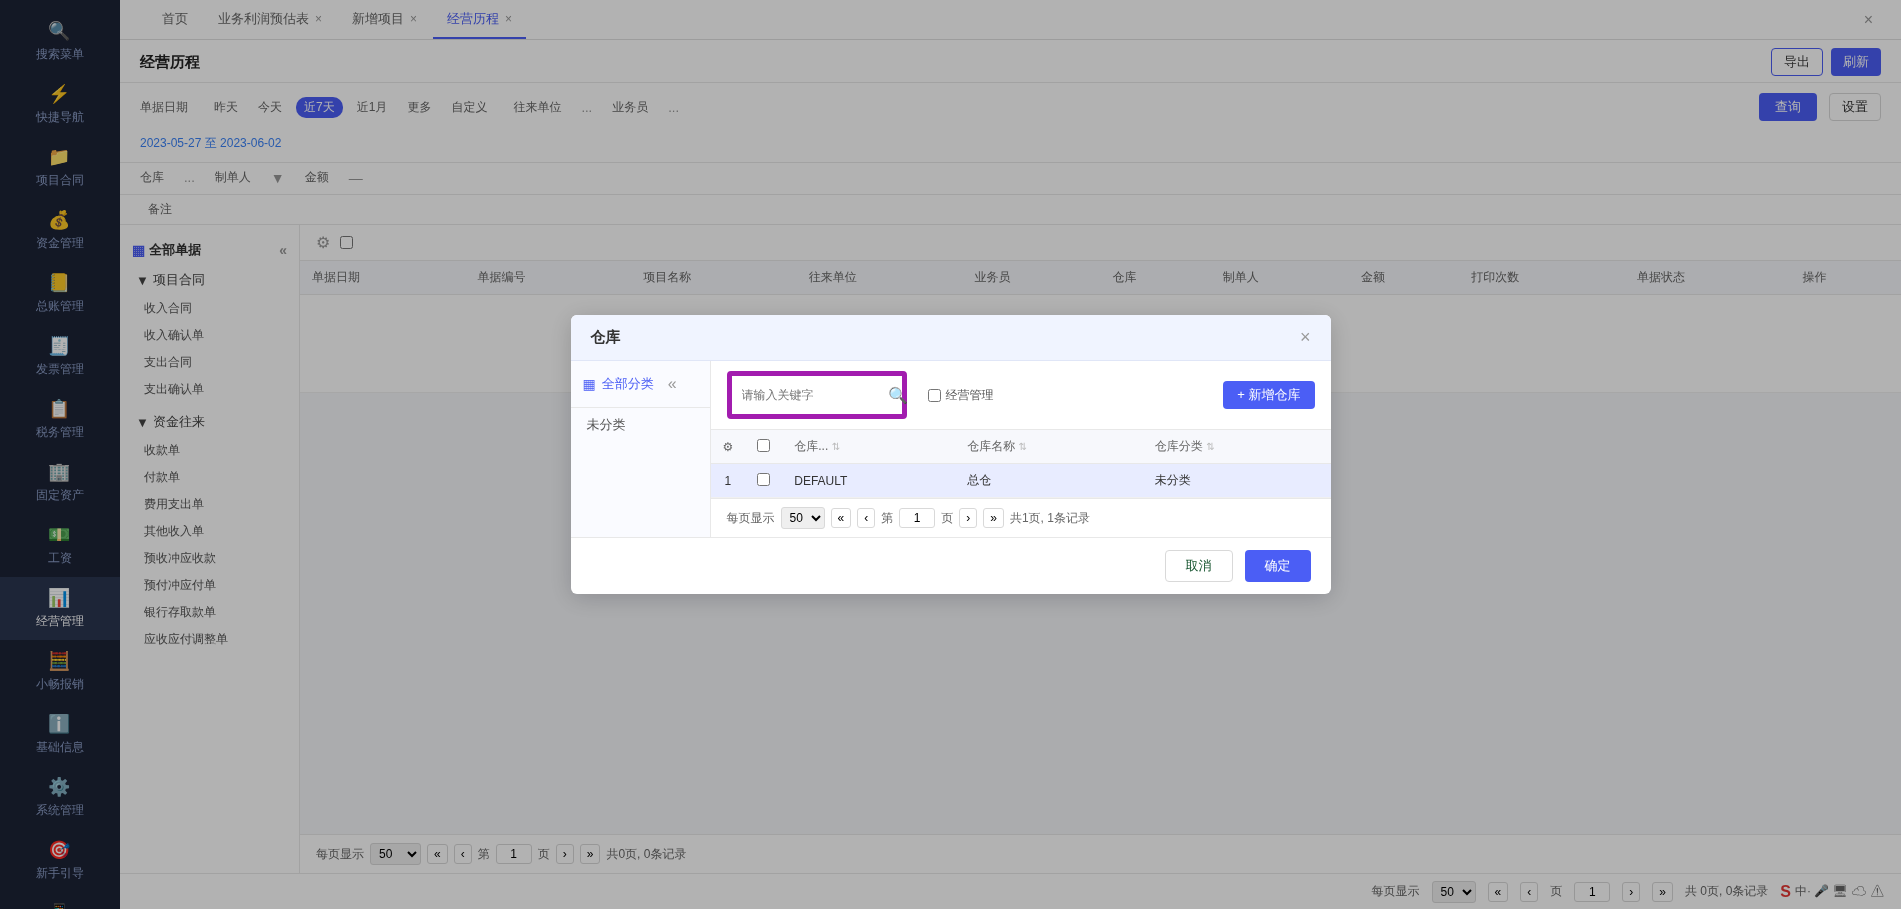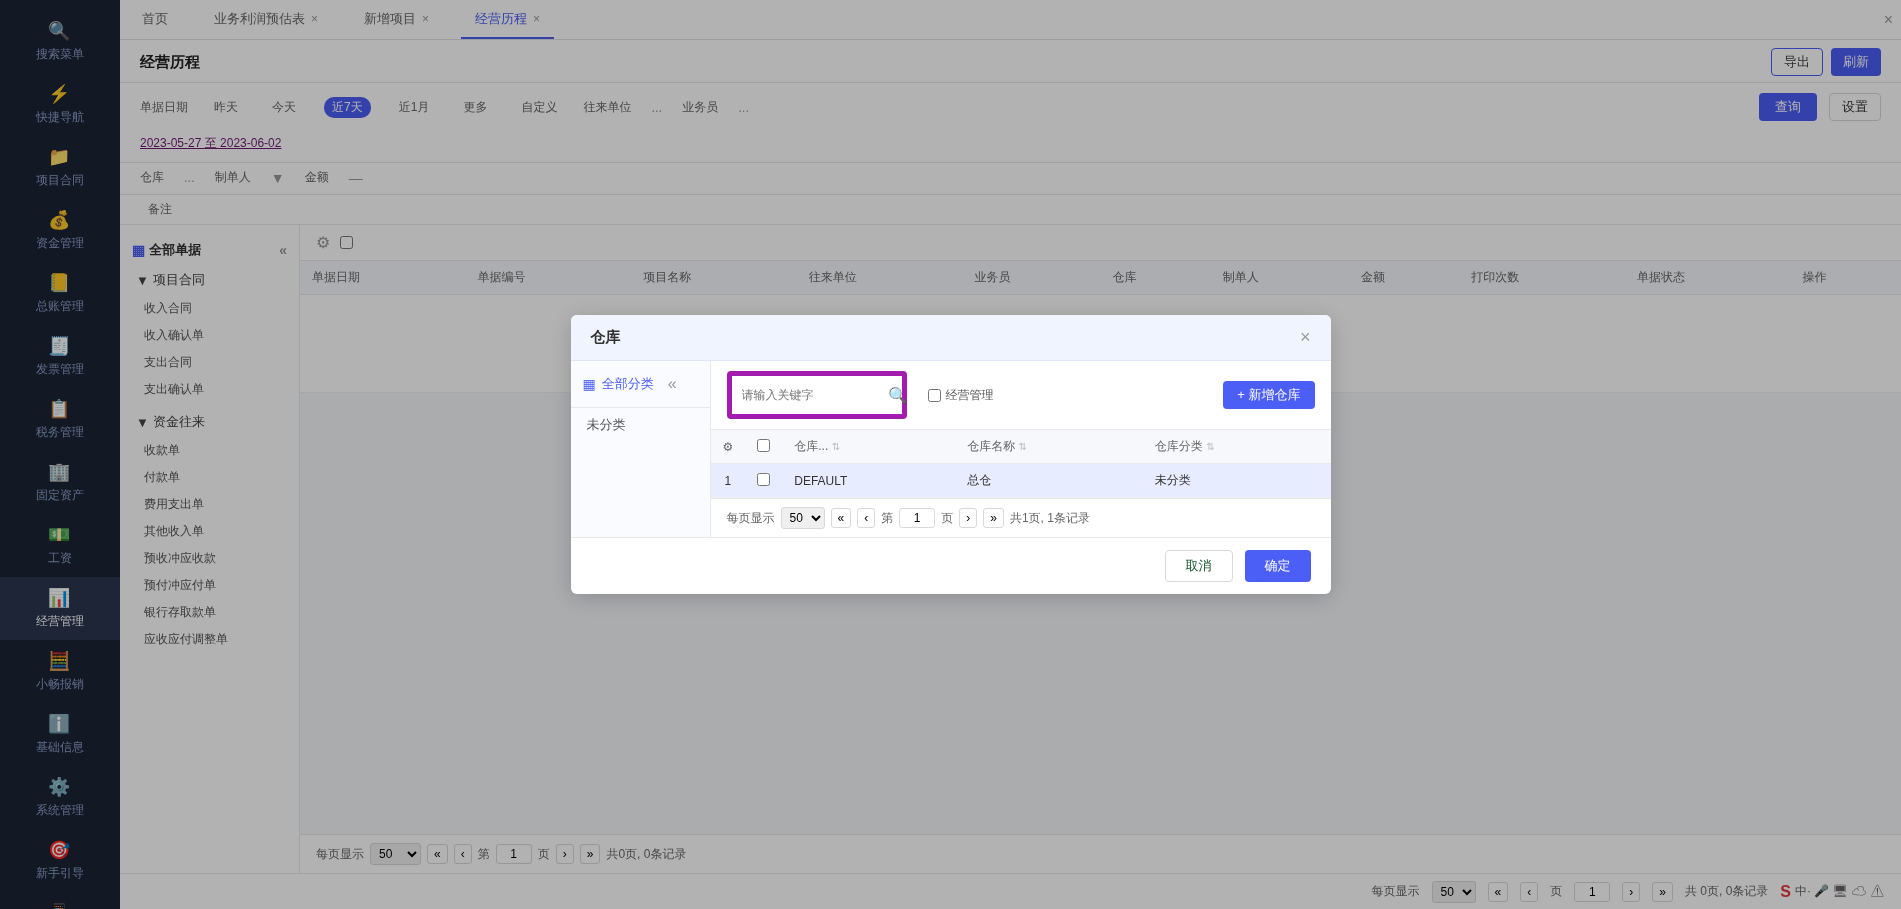--- a/index.html
+++ b/index.html
@@ -11,44 +11,44 @@
     
     .sidebar { width: 120px; background: #1c2336; display: flex; flex-direction: column; align-items: center; padding-top: 10px; flex-shrink: 0; }
     .sidebar-item { display: flex; flex-direction: column; align-items: center; padding: 10px 0; width: 100%; cursor: pointer; color: #8a9cc5; font-size: 12px; gap: 4px; }
     .sidebar-item.active { background: #2a3550; color: #fff; }
     .sidebar-icon { font-size: 18px; }
 
     
     .main-area { flex: 1; display: flex; flex-direction: column; overflow: hidden; }
 
     
-    .tabs-bar { background: #fff; border-bottom: 1px solid #e0e0e0; display: flex; align-items: center; padding: 0 8px; height: 40px; gap: 18px; }
+    .tabs-bar { background: #fff; border-bottom: 1px solid #e0e0e0; display: flex; align-items: center; padding: 0 28px; height: 40px; gap: 2px; }
     .tab { padding: 0 14px; height: 38px; line-height: 38px; cursor: pointer; font-size: 13px; color: #666; border-bottom: 2px solid transparent; display: flex; align-items: center; gap: 6px; }
     .tab.active { color: #4b5ef5; border-bottom: 2px solid #4b5ef5; font-weight: 500; }
     .tab-close { font-size: 12px; color: #999; cursor: pointer; }
 
     
     .page-header { background: #fff; padding: 8px 20px 6px; border-bottom: 1px solid #e8e8e8; display: flex; align-items: center; justify-content: space-between; }
     .page-title { font-size: 15px; font-weight: 600; color: #222; }
     .header-actions { display: flex; gap: 8px; }
     .btn-outline { border: 1px solid #4b5ef5; color: #404040; background: #fff; padding: 4px 12px; border-radius: 4px; cursor: pointer; font-size: 13px; }
     .btn-primary { background: #4b5ef5; color: #fff; border: none; padding: 4px 12px; border-radius: 4px; cursor: pointer; font-size: 13px; }
 
     
     .filter-bar { background: #fff; padding: 10px 20px; border-bottom: 1px solid #e8e8e8; }
     .filter-row { display: flex; align-items: center; gap: 20px; margin-bottom: 6px; flex-wrap: wrap; }
     .filter-label { font-size: 12px; color: #666; }
-    .date-options { display: flex; gap: 22px; align-items: center; font-size: 12px; }
+    .date-options { display: flex; gap: 8px; align-items: center; font-size: 12px; }
     .date-btn { padding: 2px 6px; cursor: pointer; color: #666; border-radius: 3px; }
     .date-btn.active { background: #4b5ef5; color: #fff; border-radius: 10px; padding: 2px 8px; }
     .filter-dots { color: #999; cursor: pointer; }
     .filter-right { margin-left: auto; display: flex; gap: 12px; padding-left: 48px; }
     .query-btn { background: #4b5ef5; color: #fff; border: none; padding: 4px 16px; border-radius: 4px; cursor: pointer; font-size: 13px; }
     .settings-btn { border: 1px solid #d9d9d9; background: #fff; color: #333; padding: 4px 12px; border-radius: 4px; cursor: pointer; font-size: 13px; }
-    .date-range { font-size: 12px; color: #701a75; margin-top: 14px; text-decoration: underline; }
+    .date-range { font-size: 12px; color: #3b82f6; margin-top: 14px; }
 
     
     .content-area { display: flex; flex: 1; overflow: hidden; }
 
     
     .sub-sidebar { width: 180px; background: #fff; border-right: 1px solid #e8e8e8; overflow-y: auto; padding: 10px 0; flex-shrink: 0; }
     .sub-sidebar-header { display: flex; align-items: center; justify-content: space-between; padding: 6px 12px; font-size: 13px; font-weight: 600; color: #333; }
     .sub-sidebar-toggle { cursor: pointer; color: #999; font-size: 14px; }
     .sub-group { margin-bottom: 4px; }
     .sub-group-title { padding: 6px 16px; font-size: 13px; color: #444; font-weight: 500; cursor: pointer; display: flex; align-items: center; gap: 4px; }

